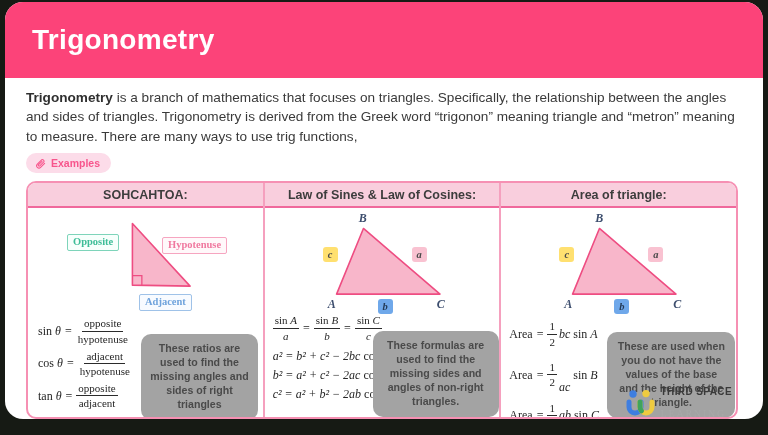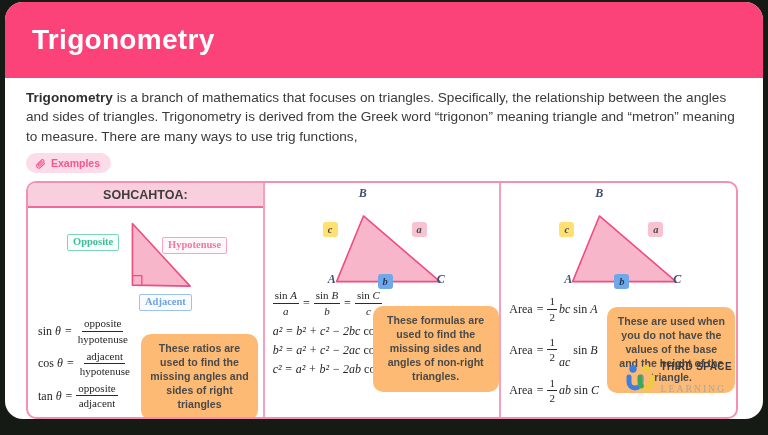--- a/index.html
+++ b/index.html
@@ -78,21 +78,21 @@
   .mvar { font-style:italic; }
   .eq { margin:0 4px; }
   .frac { display:inline-flex; flex-direction:column; align-items:center; }
   .frac .num, .frac .den { font-size:11px; line-height:1.2; padding:0 2px; text-align:center; }
   .frac .num { border-bottom:1px solid #2B2B2B; }
   .frac .den { padding-top:1px; }
   .cosline { font-style:italic; font-size:12px; line-height:18px; font-family:"Liberation Serif", serif; color:#262626; white-space:nowrap; }
   .cosline .fn { font-style:normal; }
 
   .note {
-    position:absolute; background:#fdba74; border-radius:10px;
+    position:absolute; background:#a3a3a3; border-radius:10px;
     padding:8px 9px; font-size:10.6px; line-height:1.32; font-weight:600;
     color:#4A4A4A; text-align:center;
   }
 
   .logo { position:absolute; right:4px; top:178px; display:flex; align-items:center; gap:5px; }
   .logo-txt { display:flex; flex-direction:column; }
   .logo-l1 { font-size:10px; font-weight:bold; color:#3A3A3A; letter-spacing:.4px; }
   .logo-l2 { font-size:10px; color:#A8A8A8; letter-spacing:1.8px; margin-top:11px;font-family:Liberation Serif, serif; }
 </style>
 </head>
@@ -157,20 +157,21 @@
                   <span class="den">adjacent</span>
                 </span>
             </div>
           </div>
 
           <div class="note" style="left:113px; top:126px; width:117px;">These ratios are used to find the missing angles and sides of right triangles</div>
         </div>
       </div>
 
       <div class="col">
+        <div class="col-h">Law of Sines &amp; Law of Cosines:</div>
         <div class="col-b">
 
           <svg class="tri-svg" viewBox="0 0 236 209">
             <polygon points="99,20 72,86 176,86" fill="#F8B6CA" stroke="#EE4D82" stroke-width="1.6" stroke-linejoin="round"></polygon>
           </svg>
 
           <span class="vlabel" style="left:94px; top:3px;">B</span>
           <span class="vlabel" style="left:63px; top:89px;">A</span>
           <span class="vlabel" style="left:172px; top:89px;">C</span>
 
@@ -201,20 +202,21 @@
             <div class="cosline"><span>a² = b² + c² − 2bc </span><span class="fn">cos</span><span> A</span></div>
             <div class="cosline"><span>b² = a² + c² − 2ac </span><span class="fn">cos</span><span> B</span></div>
             <div class="cosline"><span>c² = a² + b² − 2ab </span><span class="fn">cos</span><span> C</span></div>
           </div>
 
           <div class="note" style="left:108px; top:123px; width:126px;">These formulas are used to find the missing sides and angles of non-right triangles.</div>
         </div>
       </div>
 
       <div class="col">
+        <div class="col-h">Area of triangle:</div>
         <div class="col-b">
 
           <svg class="tri-svg" viewBox="0 0 236 209">
             <polygon points="99,20 72,86 176,86" fill="#F8B6CA" stroke="#EE4D82" stroke-width="1.6" stroke-linejoin="round"></polygon>
           </svg>
 
           <span class="vlabel" style="left:94px; top:3px;">B</span>
           <span class="vlabel" style="left:63px; top:89px;">A</span>
           <span class="vlabel" style="left:172px; top:89px;">C</span>
 

